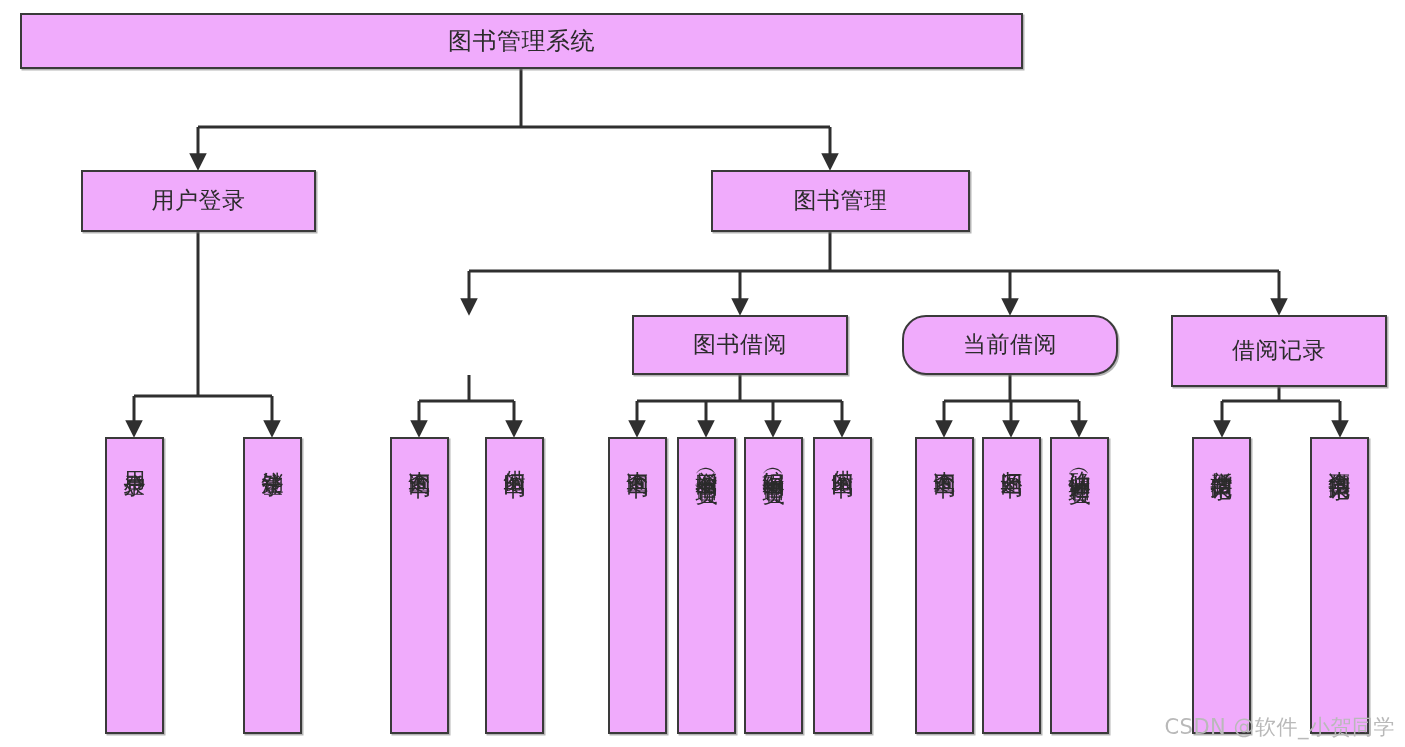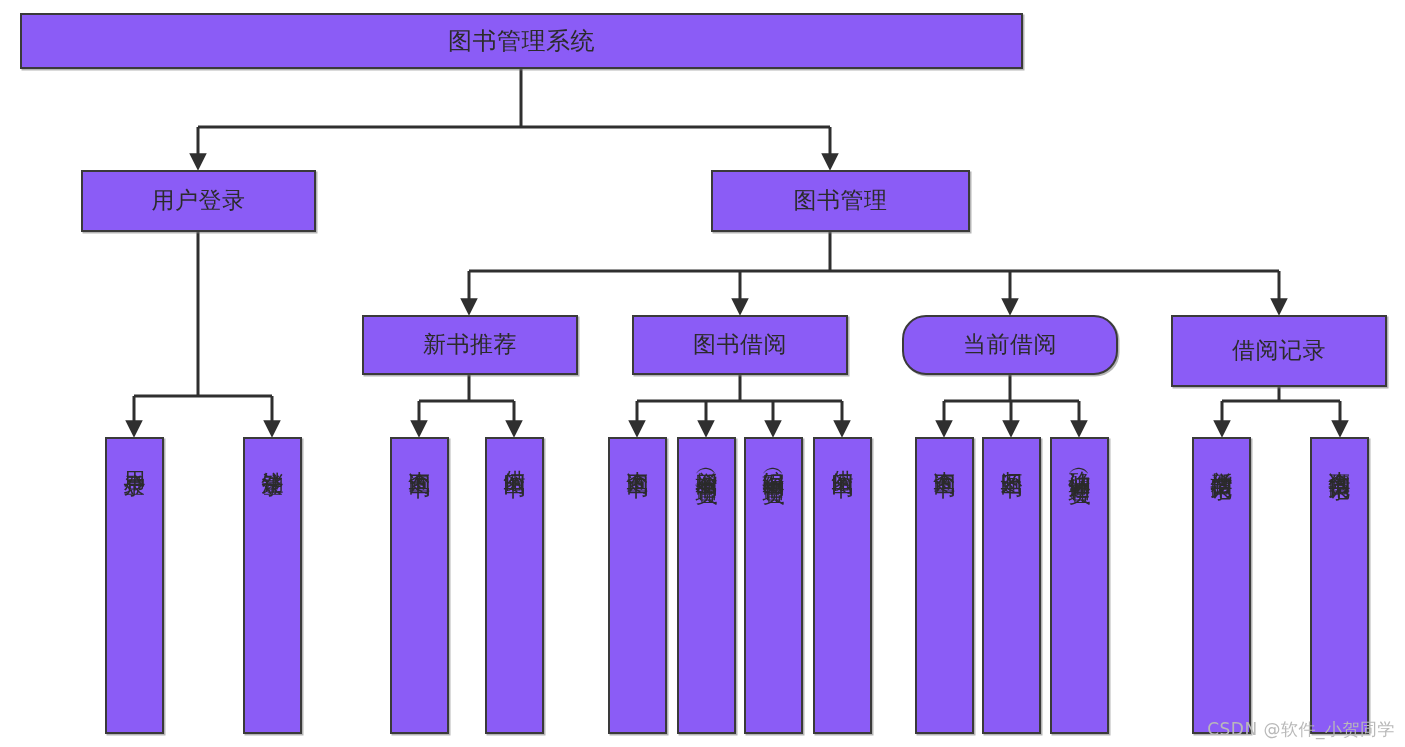--- a/index.html
+++ b/index.html
@@ -7,21 +7,21 @@
     width:1405px;height:747px;
     font-family:"DejaVu Sans","Liberation Sans",sans-serif;
     position:relative;overflow:hidden;
   }
   #diagram-root{position:absolute;left:0;top:0;width:1405px;height:747px;}
   svg#edges{position:absolute;left:0;top:0;width:1405px;height:747px;}
 
   .node{
     position:absolute;
     box-sizing:border-box;
-    background:#8b5cf6;
+    background:#f0abfc;
     border:2.5px solid #3a3a3a;
     box-shadow:1.5px 1.5px 0 rgba(120,120,120,.55);
     display:flex;align-items:center;justify-content:center;
     color:#2b2b2b;
   }
   .node .label{
     display:block;
     text-align:center;
     line-height:1.12;
     letter-spacing:.5px;
@@ -38,21 +38,21 @@
     text-orientation:upright;
     font-size:22px;
     line-height:1.18;
     letter-spacing:2px;
     white-space:nowrap;
   }
 
   #watermark{
     position:absolute;
     right:10px;bottom:6px;
-    font-size:17px;
+    font-size:21px;
     color:#b9b9b9;
     letter-spacing:.5px;
     white-space:nowrap;
     user-select:none;
   }
 </style>
 </head>
 <body>
 
 <div id="diagram-root">
@@ -111,23 +111,20 @@
     <span class="label">图书管理系统</span>
   </div>
 
   <div class="node h" style="left:81px;top:170px;width:235px;height:62px;">
     <span class="label">用户登录</span>
   </div>
   <div class="node h" style="left:711px;top:170px;width:259px;height:62px;">
     <span class="label">图书管理</span>
   </div>
 
-  <div class="node h" style="left:362px;top:315px;width:216px;height:60px;">
-    <span class="label">新书推荐</span>
-  </div>
   <div class="node h" style="left:632px;top:315px;width:216px;height:60px;">
     <span class="label">图书借阅</span>
   </div>
   <div class="node h" style="left:902px;top:315px;width:216px;height:60px;border-radius:24px;">
     <span class="label">当前借阅</span>
   </div>
   <div class="node h" style="left:1171px;top:315px;width:216px;height:72px;">
     <span class="label">借阅记录</span>
   </div>
 

